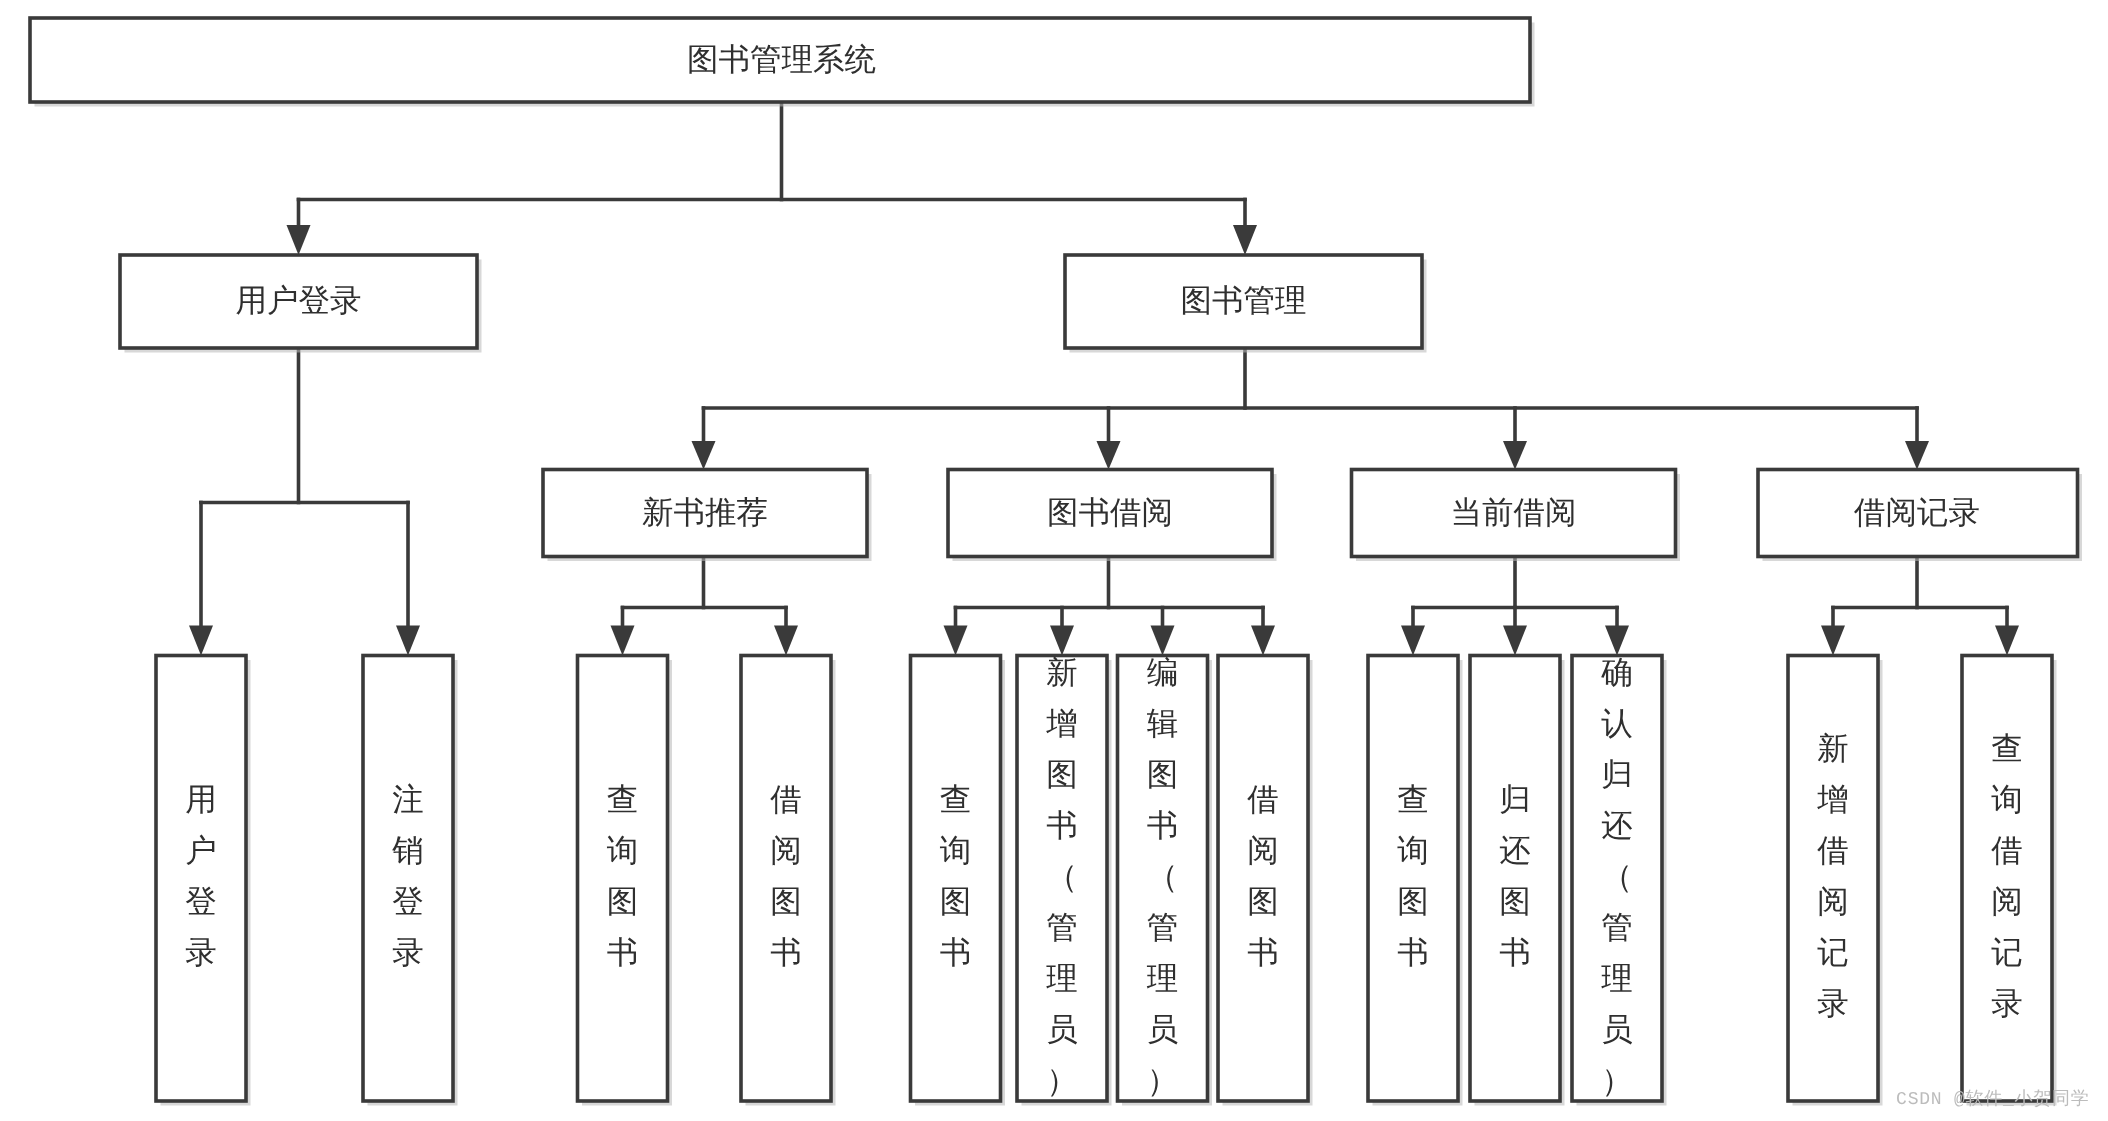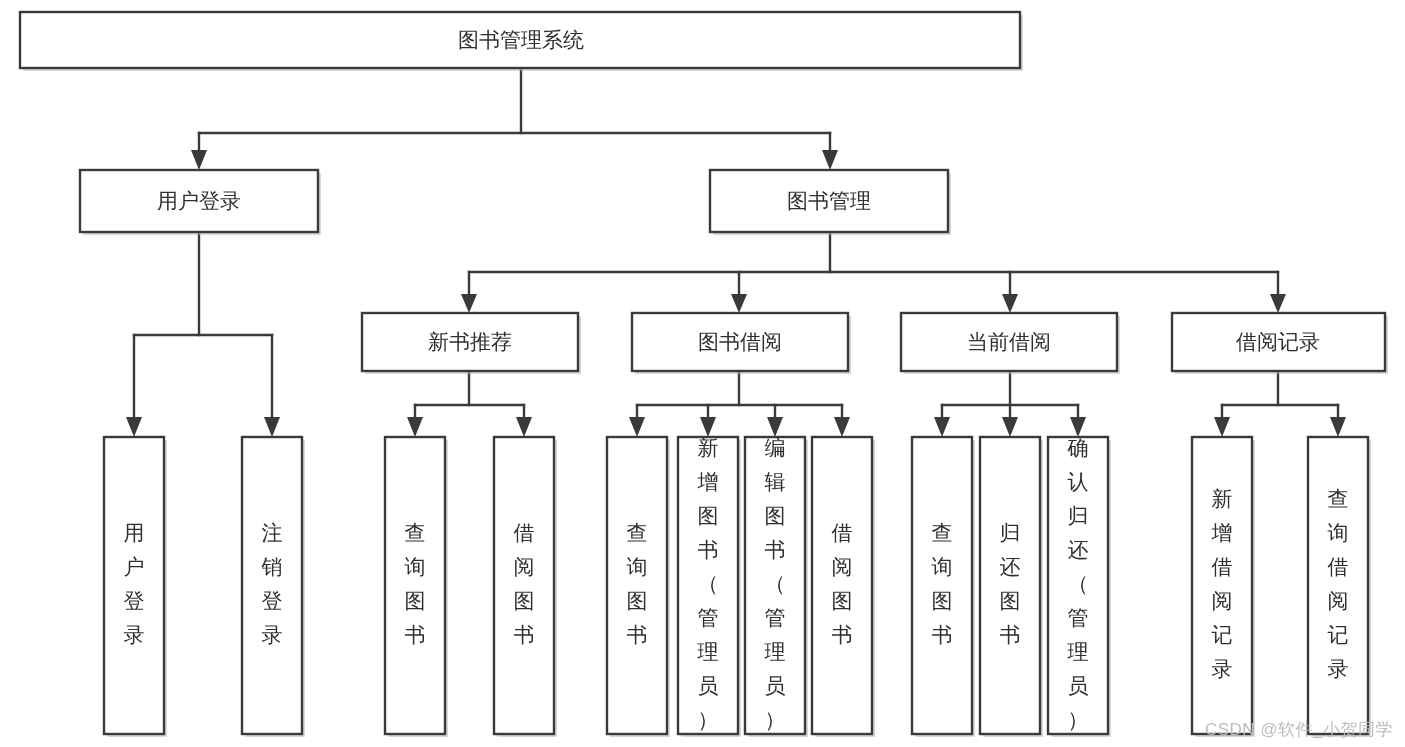--- a/index.html
+++ b/index.html
@@ -54,22 +54,22 @@
   .node-label-v {
     font-family: "Liberation Sans", "DejaVu Sans", sans-serif;
     font-size: 21px;
     fill: #2f2f2f;
     text-anchor: middle;
   }
   .watermark {
     position: absolute;
     right: 12px;
     bottom: 6px;
-    font-family: Liberation Sans, sans-serif;
-    font-size: 17px;
+    font-family: Liberation Mono, monospace;
+    font-size: 12px;
     color: #bcbcbc;
     letter-spacing: 0.5px;
     white-space: nowrap;
     user-select: none;
   }
 </style>
 </head>
 <body>
 
 <div id="diagram-root">

